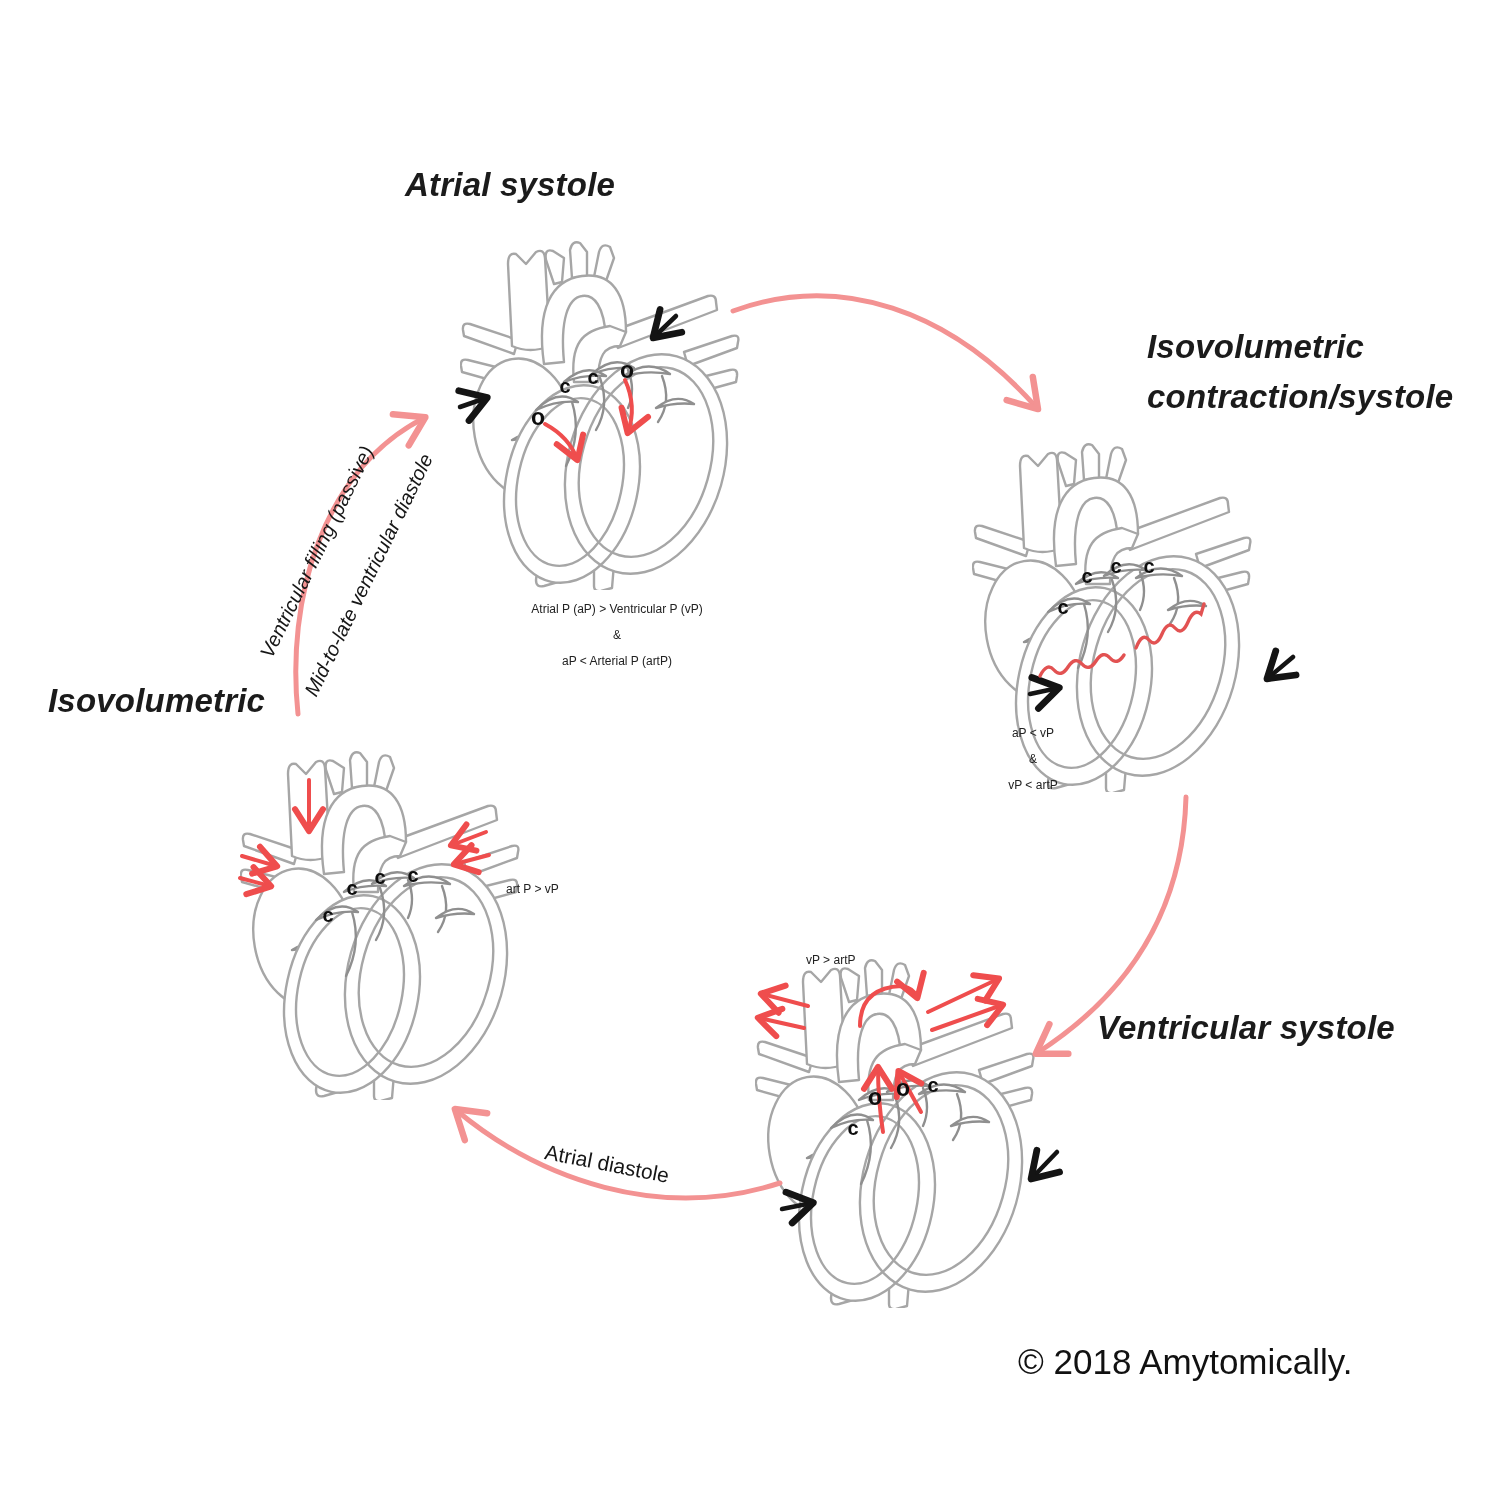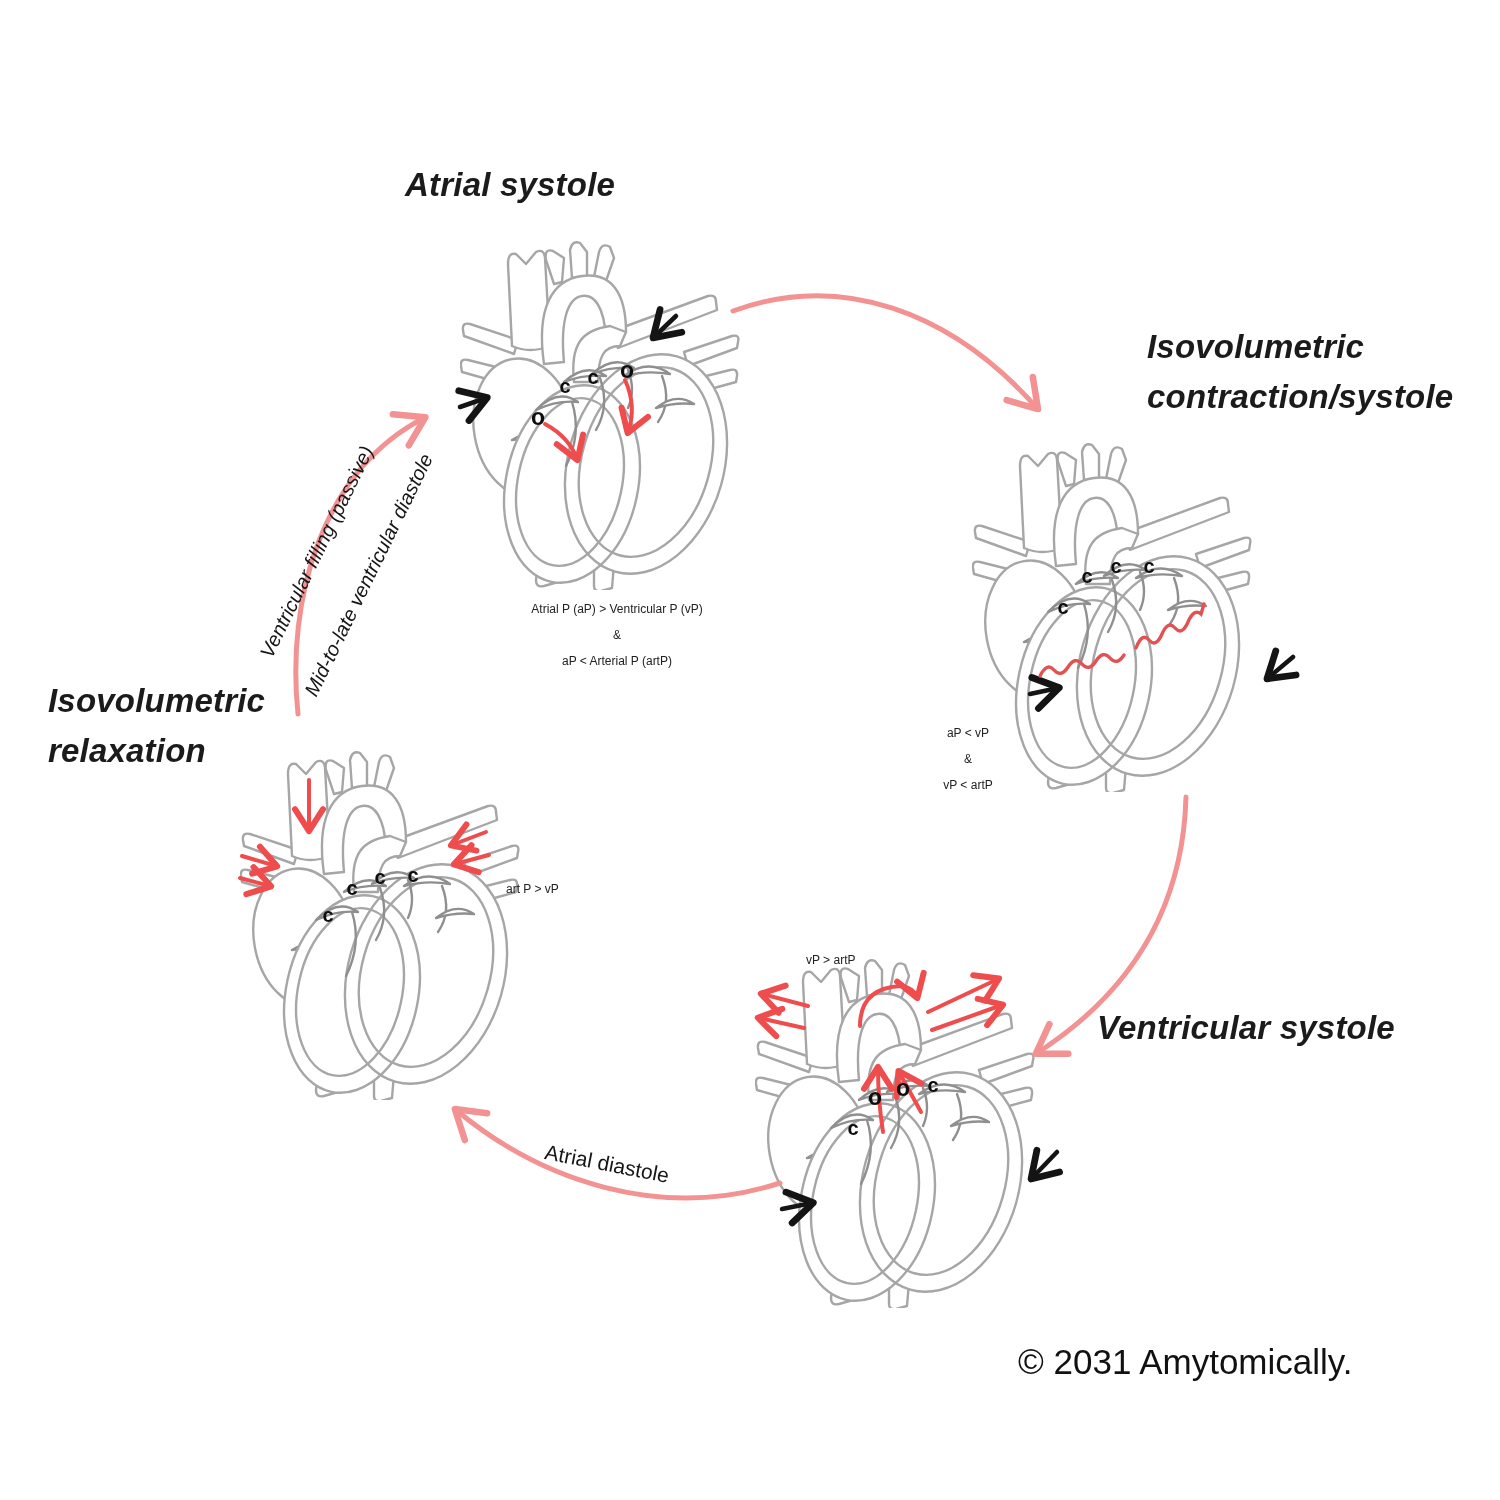--- a/index.html
+++ b/index.html
@@ -147,34 +147,33 @@
     <div>Atrial systole</div>
   </div>
 
   <div class="abs title" style="left:1147px;top:322px">
     <div>Isovolumetric</div>
     <div>contraction/systole</div>
   </div>
 
   <div class="abs title" style="left:48px;top:676px">
     <div>Isovolumetric</div>
-    <div>relaxation</div>
   </div>
 
   <div class="abs title" style="left:1097px;top:1003px">
     <div>Ventricular systole</div>
   </div>
 
   <div class="abs note center" style="left:455px;top:596px;width:324px">
     <div>Atrial P (aP) &gt; Ventricular P (vP)</div>
     <div>&amp;</div>
     <div>aP &lt; Arterial P (artP)</div>
   </div>
 
-  <div class="abs note center" style="left:885px;top:720px;width:166px">
+  <div class="abs note center" style="left:950px;top:720px;width:166px">
     <div>aP &lt; vP</div>
     <div>&amp;</div>
     <div>vP &lt; artP</div>
   </div>
 
   <div class="abs note" style="left:506px;top:876px">
     <div>art P &gt; vP</div>
   </div>
 
   <div class="abs note" style="left:806px;top:947px">
@@ -200,15 +199,15 @@
   <span class="valve open" style="left:875px;top:1097px">o</span>
   <span class="valve open" style="left:903px;top:1088px">o</span>
   <span class="valve" style="left:933px;top:1085px">c</span>
 
   <div class="curve-label slant" style="left:317px;top:552px;transform:translate(-50%,-50%) rotate(-64deg)">Ventricular filling (passive)</div>
 
   <div class="curve-label slant" style="left:369px;top:575px;transform:translate(-50%,-50%) rotate(-64deg)">Mid-to-late ventricular diastole</div>
 
   <div class="curve-label flat" style="left:607px;top:1164px;transform:translate(-50%,-50%) rotate(11deg)">Atrial diastole</div>
 
-  <div class="abs copyright" style="left:1018px;top:1342px">© 2031 Amytomically.</div>
+  <div class="abs copyright" style="left:1018px;top:1342px">© 2018 Amytomically.</div>
 
 </div>
 
 </body></html>

